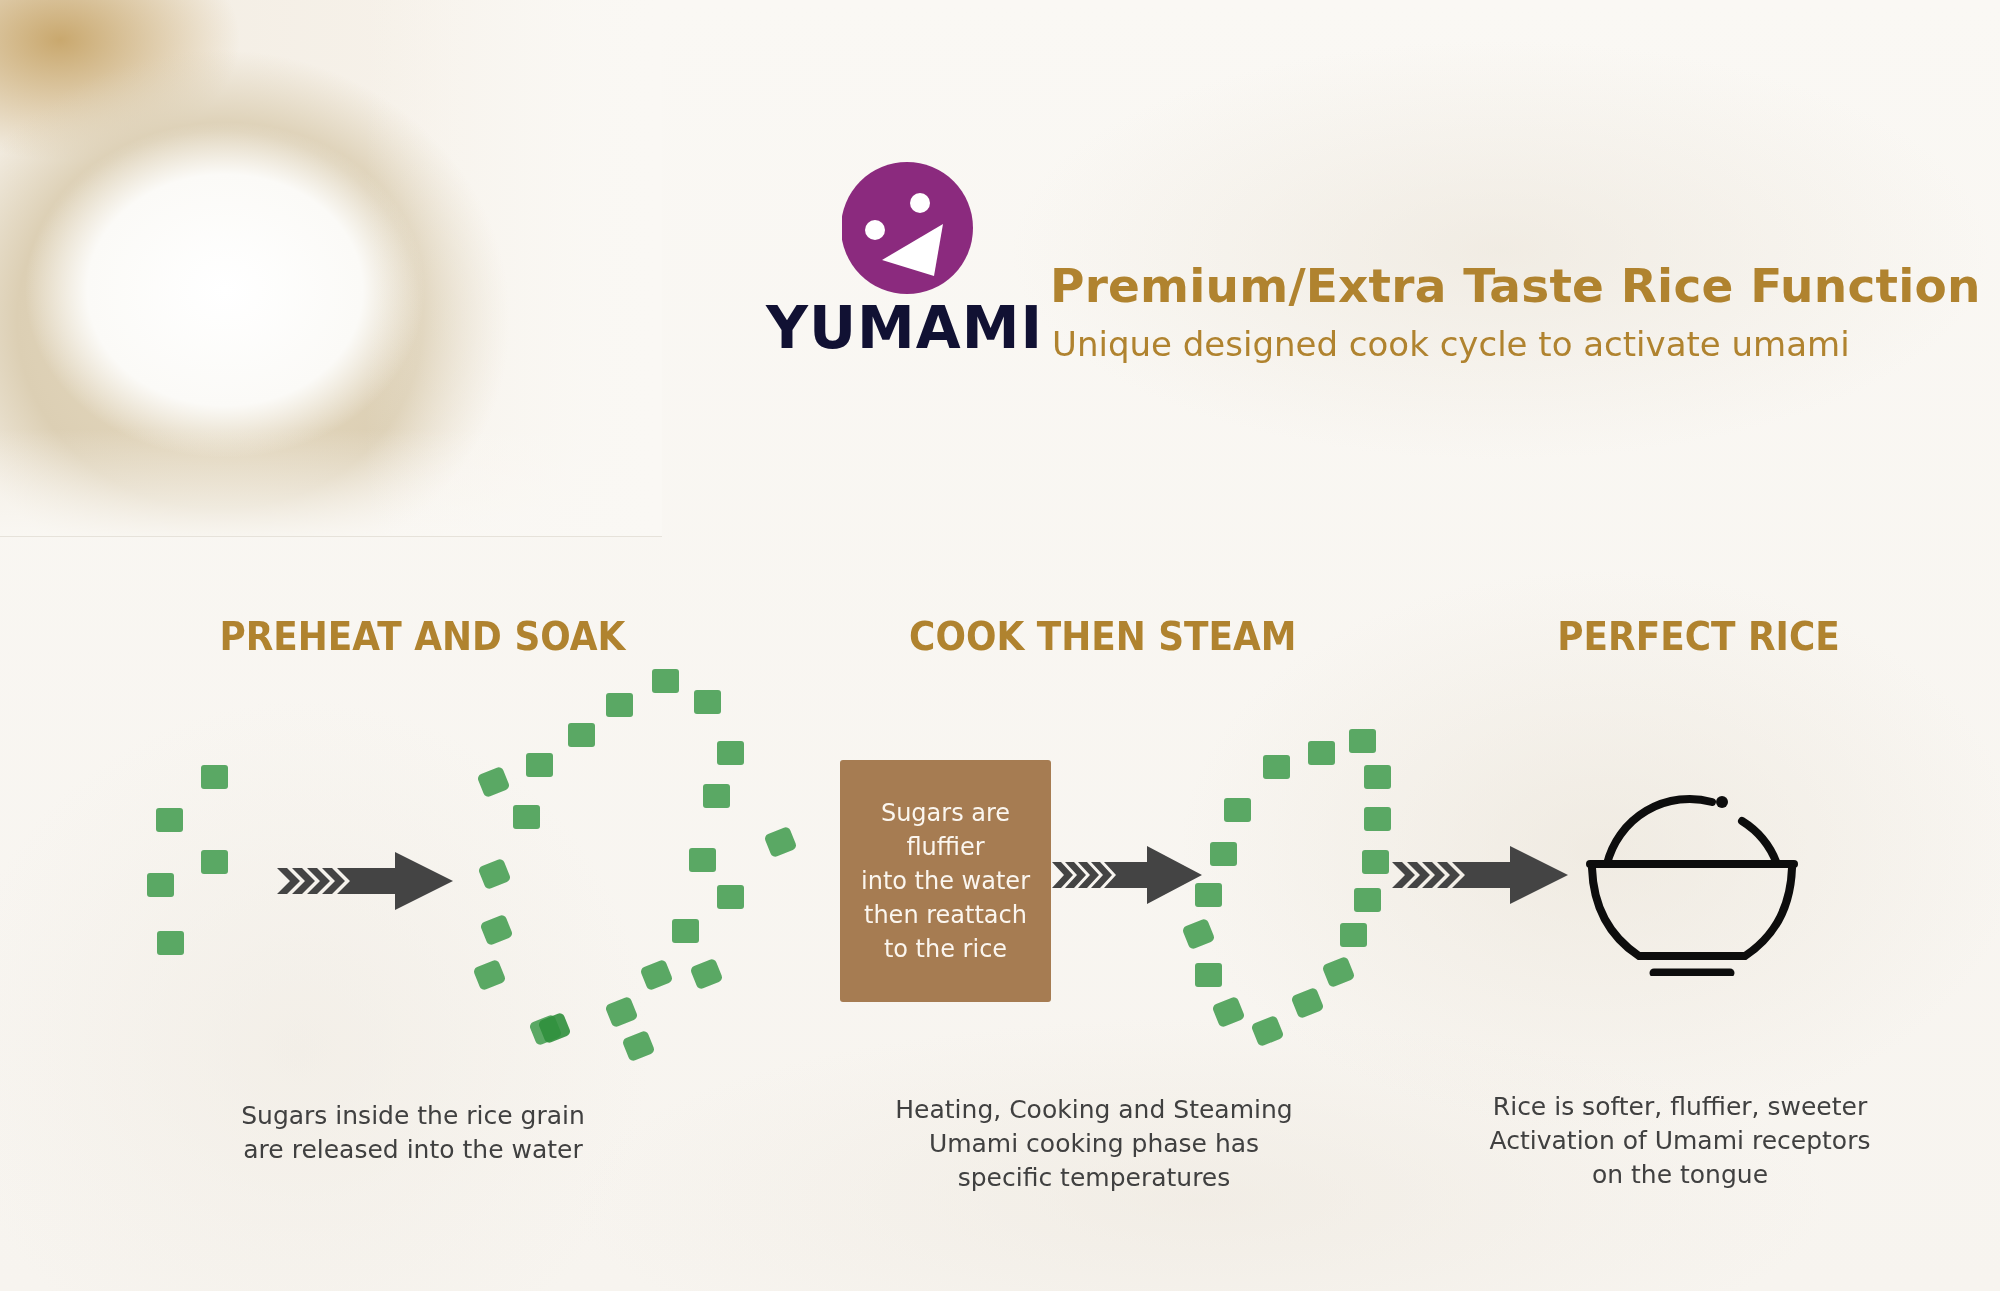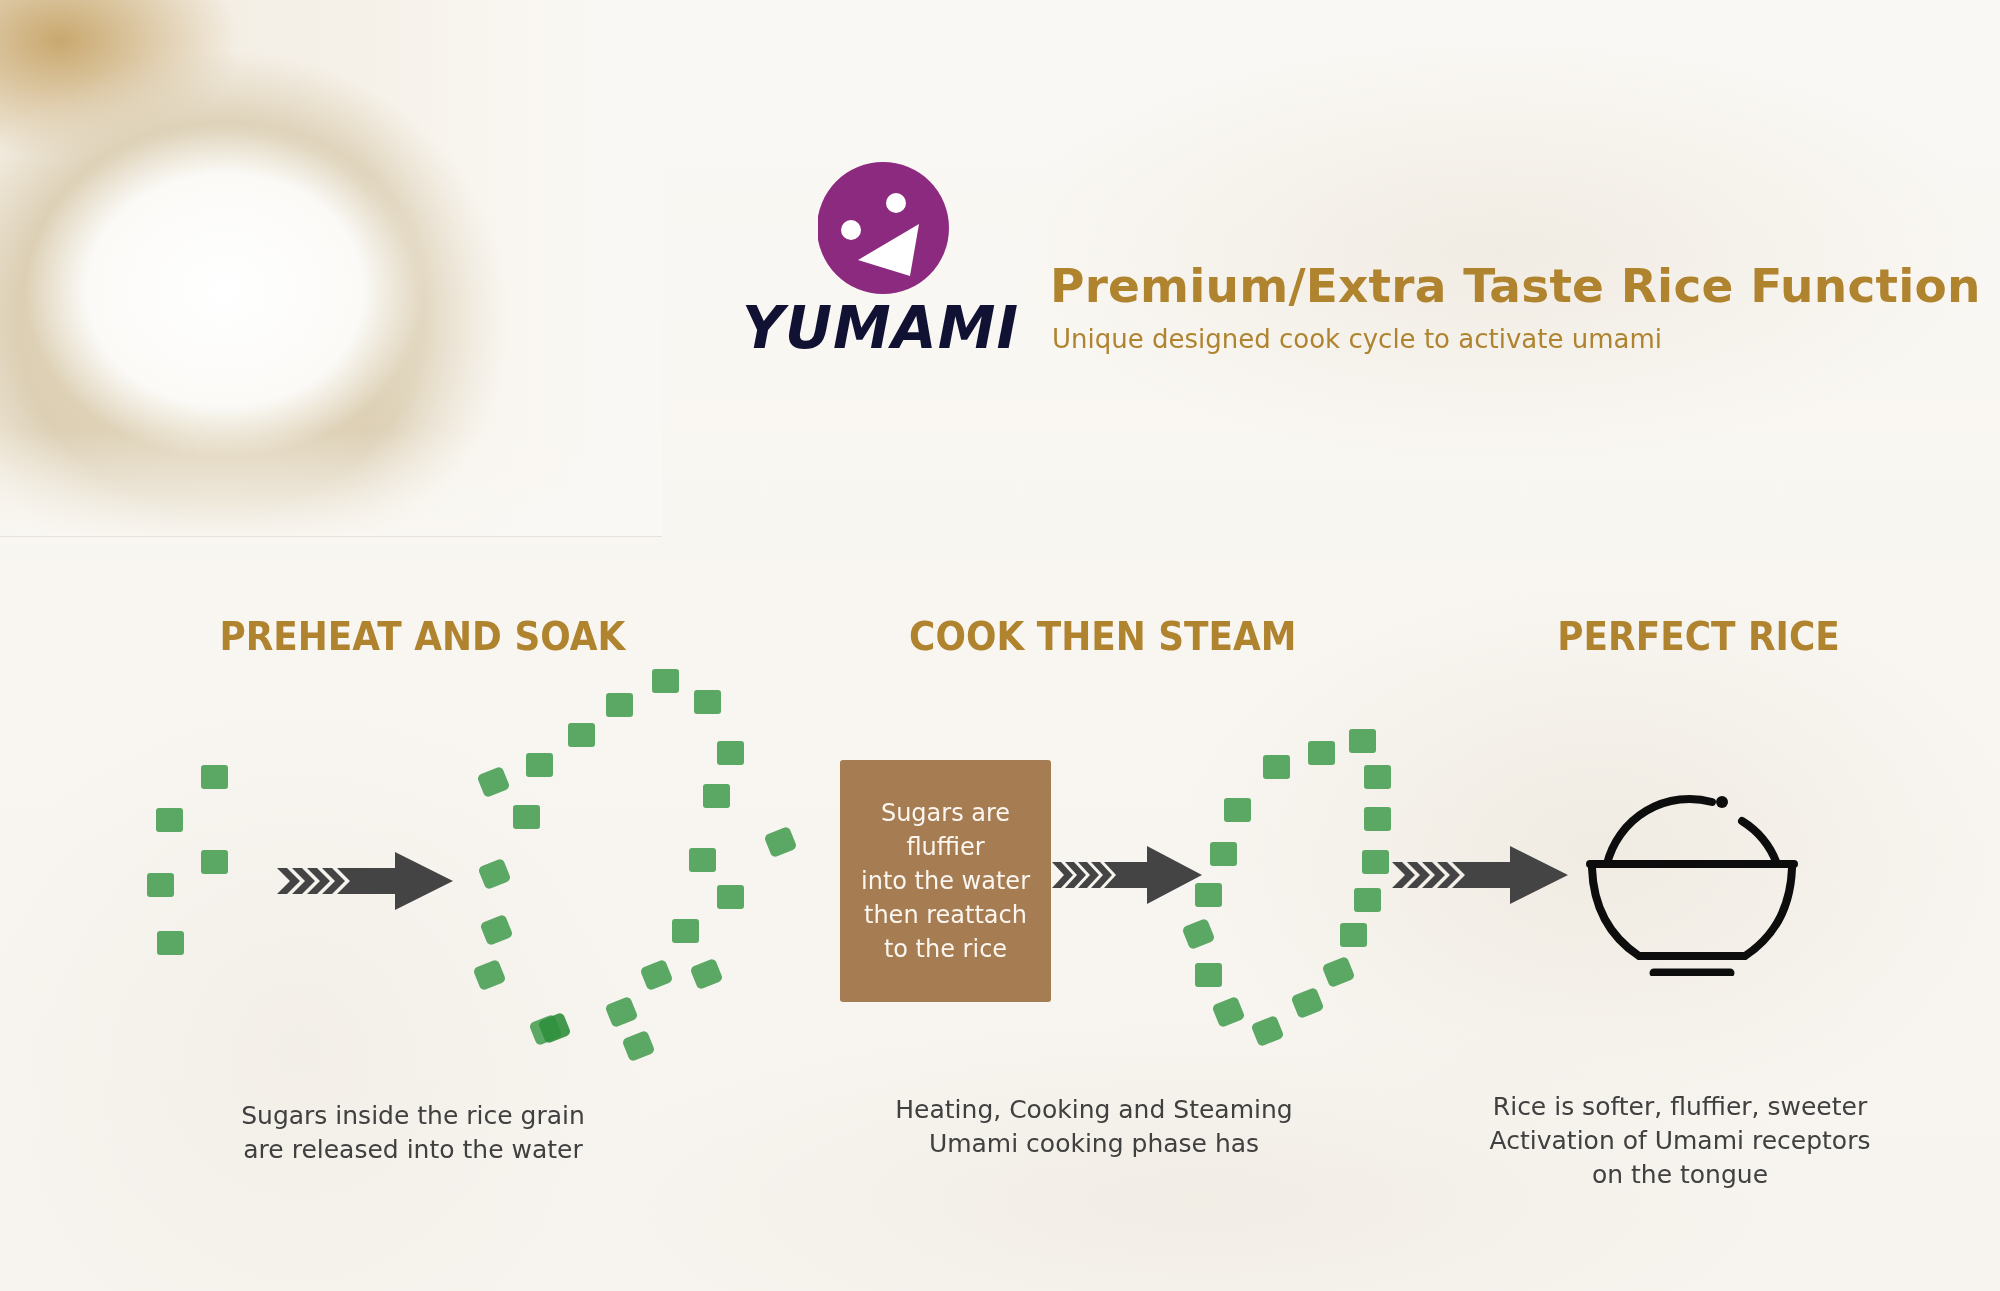--- a/index.html
+++ b/index.html
@@ -24,36 +24,36 @@
       radial-gradient(ellipse 290px 270px at 220px 320px, #e8dcc4 0%, #dccfb4 70%, rgba(220,205,180,0) 100%),
       radial-gradient(ellipse 180px 120px at 60px 40px, #c9a86e 0%, rgba(200,168,110,0) 100%),
       linear-gradient(90deg, #f2ece1 0%, #f6f1e9 60%, #faf8f4 100%);
     border-bottom: 1px solid #e6e2da;
   }
   .photo::after {
     content: ""; position: absolute; inset: 0;
     background: linear-gradient(90deg, rgba(250,248,244,0) 55%, rgba(250,248,244,1) 100%),
                 linear-gradient(180deg, rgba(250,248,244,0) 80%, rgba(250,248,244,0.9) 100%);
   }
-  .logo { position: absolute; left: 742px; top: 160px; width: 270px; height: 200px; font-style: italic; }
+  .logo { position: absolute; left: 766px; top: 160px; width: 270px; height: 200px; }
   .logo svg { position: absolute; left: 76px; top: 0; }
   .wordmark {
     position: absolute; left: 0; top: 138px; width: 270px; text-align: center;
     font-family: "DejaVu Sans", sans-serif; font-weight: bold;
     font-size: 58px; letter-spacing: 1px; color: #111133; line-height: 60px;
   }
   .title {
     position: absolute; left: 1050px; top: 258px;
     font-family: "DejaVu Sans", sans-serif; font-weight: bold;
     font-size: 47px; color: #B0832F; white-space: nowrap; letter-spacing: 0.2px; text-align: center;
   }
   .subtitle {
     position: absolute; left: 1052px; top: 324px;
     font-family: "DejaVu Sans", sans-serif;
-    font-size: 26px; color: #B0832F; white-space: nowrap;
+    font-size: 34px; color: #B0832F; white-space: nowrap;
   }
   .heading {
     position: absolute; top: 614px;
     font-family: "DejaVu Sans", sans-serif; font-weight: bold;
     font-size: 39px; color: #B0832F; white-space: nowrap;
     transform: scaleX(0.92); transform-origin: center;
     text-align: center;
   }
   .caption {
     position: absolute; width: 460px; text-align: center;
@@ -207,18 +207,19 @@
   <circle cx="140" cy="26" r="6" fill="#0d0d0d"></circle>
 </svg>
 
 <div class="caption" style="left:183px; top:1099px;">
   <div>Sugars inside the rice grain</div>
   <div>are released into the water</div>
 </div>
 <div class="caption" style="left:864px; top:1093px;">
   <div>Heating, Cooking and Steaming</div>
   <div>Umami cooking phase has</div>
+  <div>specific temperatures</div>
 </div>
 <div class="caption" style="left:1450px; top:1090px;">
   <div>Rice is softer, fluffier, sweeter</div>
   <div>Activation of Umami receptors</div>
   <div>on the tongue</div>
 </div>
 
 </body></html>

